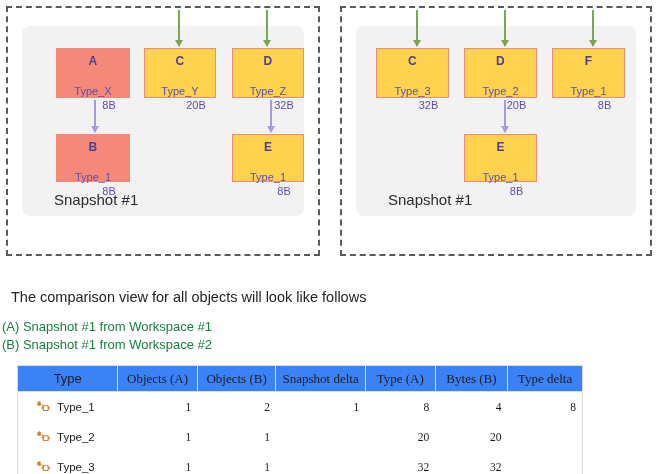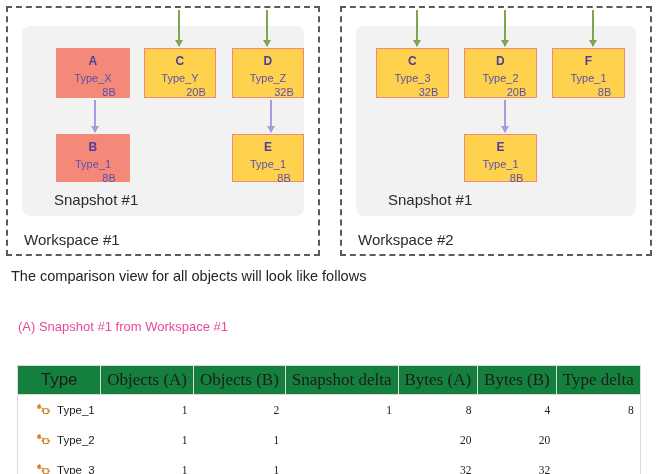--- a/index.html
+++ b/index.html
@@ -73,21 +73,21 @@
     display: block;
     font-size: 12px;
     font-weight: bold;
     color: #4b3f9e;
     letter-spacing: .2px;
   }
   .node .ty {
     display: block;
     font-size: 11px;
     color: #5b4fae;
-    margin-top: 4px;
+    margin-top: 17px;
   }
   .node .sz {
     display: block;
     font-size: 11px;
     color: #5b4fae;
     margin-top: 1px;
     padding-left: 32px;
   }
 
   
@@ -111,53 +111,53 @@
   }
   .arrow.green .shaft { background: #7aa84f; }
   .arrow.green .head  { border-top: 7px solid #7aa84f; }
   .arrow.purple .shaft { background: #a79be0; }
   .arrow.purple .head  { border-top: 7px solid #a79be0; }
 
   
   #caption {
     position: absolute;
     left: 11px;
-    top: 268px;
+    top: 289px;
     font-size: 14.5px;
     color: #232323;
     white-space: nowrap;
   }
   #legend {
     position: absolute;
-    left: 18px;
+    left: 2px;
     top: 318px;
     font-size: 13px;
-    color: #ec4899;
+    color: #15803d;
     line-height: 1.42;
     white-space: nowrap;
   }
 
   
   #compare-table {
     position: absolute;
     left: 17px;
     top: 365px;
     width: 566px;
     border: 1px solid #dcdcdc;
     border-collapse: collapse;
     background: #ffffff;
     font-size: 11.5px;
     color: #1c1c1c;
   }
   #compare-table thead th {
-    background: #15803d;
+    background: #3b82f6;
     border-right: 1px solid #dcdcdc;
     border-bottom: 1px solid #dcdcdc;
     font-weight: normal;
-    font-size: 17px;
+    font-size: 13px;
     padding: 4px 6px;
     height: 17px;
     text-align: center;
     color: #1c1c1c;
     white-space: nowrap;
   }
   #compare-table thead th:last-child { border-right: none; }
   #compare-table tbody td {
     padding: 5px 6px;
     height: 20px;
@@ -226,21 +226,20 @@
           <span class="sz">8B</span>
         </div>
         <div class="node yellow" style="left: 210px; top: 108px; width: 72px; height: 48px;">
           <span class="nm">E</span>
           <span class="ty">Type_1</span>
           <span class="sz">8B</span>
         </div>
       </div>
     <div class="snapshot-label">Snapshot #1</div>
   </div>
-  <div class="workspace-label">Workspace #1</div>
 </div>
 
 <div class="workspace" id="workspace-2">
   <div class="snapshot">
     <div class="nodes-layer">
         <div class="arrow green" style="left: 56px; top: -16px; width: 10px; height: 36px;">
           <span class="shaft"></span>
           <span class="head"></span>
         </div>
         <div class="arrow green" style="left: 144px; top: -16px; width: 10px; height: 36px;">
@@ -271,36 +270,36 @@
           <span class="sz">8B</span>
         </div>
         <div class="node yellow" style="left: 108px; top: 108px; width: 73px; height: 48px;">
           <span class="nm">E</span>
           <span class="ty">Type_1</span>
           <span class="sz">8B</span>
         </div>
       </div>
     <div class="snapshot-label">Snapshot #1</div>
   </div>
-  <div class="workspace-label">Workspace #2</div>
 </div>
 
 <div id="caption">The comparison view for all objects will look like follows</div>
 <div id="legend">
   <div>(A) Snapshot #1 from Workspace #1</div>
+  <div>(B) Snapshot #1 from Workspace #2</div>
 </div>
 
 <table id="compare-table">
   <thead>
     <tr>
       <th class="col-type">Type</th>
       <th class="col-num">Objects (A)</th>
       <th class="col-num">Objects (B)</th>
       <th class="col-num">Snapshot delta</th>
-      <th class="col-num">Bytes (A)</th>
+      <th class="col-num">Type (A)</th>
       <th class="col-num">Bytes (B)</th>
       <th class="col-num">Type delta</th>
     </tr>
   </thead>
   <tbody id="table-body">
       <tr>
         <td class="type-cell col-type"><svg class="type-icon" viewBox="0 0 16 16">
             <path d="M1.2 3.2 L4.0 1.0 L6.0 3.0 L5.0 4.0 L6.2 5.2 L4.2 7.2 L3.0 6.0 L2.0 7.0 Z" fill="#d2832a"></path>
             <path d="M8.6 6.6 h5.2 v2.0 h1.4 v1.4 h-1.4 v2.0 h-5.2 v-2.0 h-1.4 v-1.4 h1.4 z" fill="none" stroke="#d2832a" stroke-width="1.2"></path>
             <path d="M6.4 5.4 L8.2 7.2" stroke="#d2832a" stroke-width="1.2"></path>

